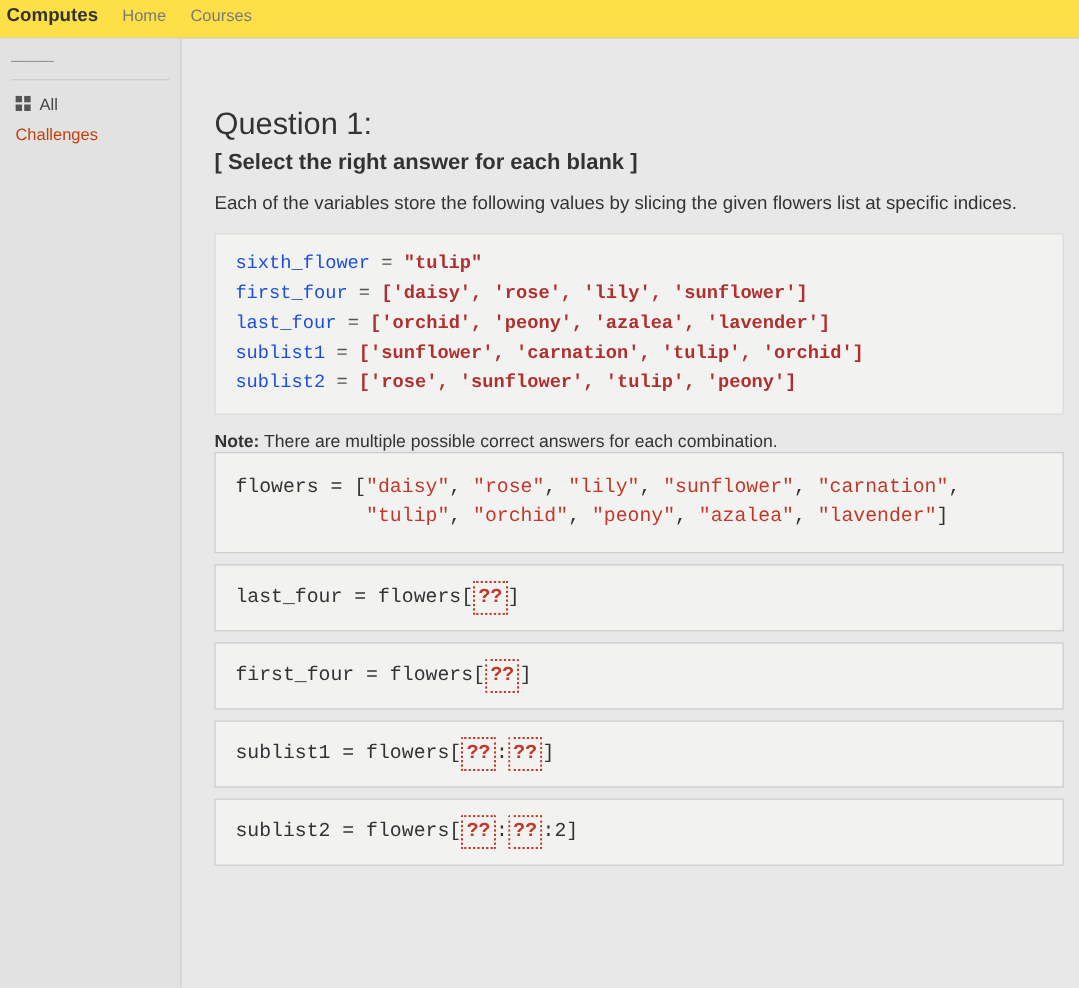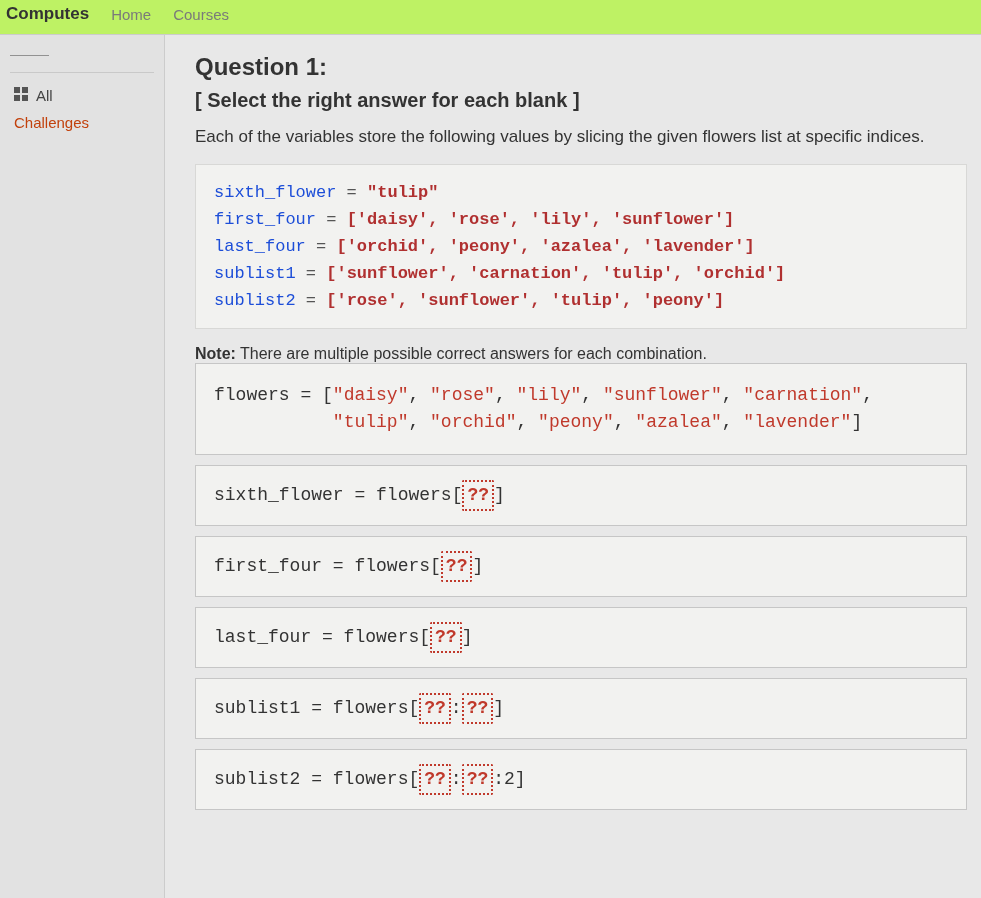--- a/index.html
+++ b/index.html
@@ -1,27 +1,27 @@
 <!DOCTYPE html>
 <html><head>
 <meta charset="utf-8">
 <style>
 * { box-sizing: border-box; margin: 0; padding: 0; }
 body { font-family: -apple-system, BlinkMacSystemFont, "Segoe UI", Arial, sans-serif; background: #e8e8e8; color: #333; width: 981px; height: 898px; overflow: hidden; }
-.topbar { display: flex; align-items: center; gap: 22px; padding: 4px 6px 10px 6px; background: #bef264; border-bottom: 1px solid #ccc; text-align: right; }
+.topbar { display: flex; align-items: center; gap: 22px; padding: 4px 6px 10px 6px; background: #fde047; border-bottom: 1px solid #ccc; text-align: right; }
 .topbar .brand { font-weight: 600; font-size: 17px; color: #333; }
 .topbar .navlink { font-size: 15px; color: #7a7a7a; }
 .layout { display: flex; height: calc(100% - 34px); }
 .sidebar { width: 165px; padding: 12px 10px 10px 10px; background: #e2e2e2; border-right: 1px solid #ccc; }
 .sidebar .dash { font-size: 13px; color: #888; padding-bottom: 10px; border-bottom: 1px solid #c9c9c9; margin-bottom: 8px; }
 .sidebar .item { display: flex; align-items: flex-start; gap: 8px; padding: 6px 4px; font-size: 15px; color: #444; cursor: pointer; }
 .sidebar .item .grid-icon { width: 14px; height: 14px; display: inline-block; }
 .sidebar .sub { padding: 4px 4px 4px 4px; font-size: 15px; color: #c2410c; }
 .content { flex: 1; padding: 18px 14px 14px 30px; overflow-y: auto; }
-.qtitle { font-size: 24px; font-weight: 700; margin-bottom: 8px; }
+.qtitle { font-size: 28px; font-weight: 400; margin-bottom: 8px; margin-top: 44px; }
 .bracket { font-size: 20px; font-weight: 600; margin-bottom: 12px; }
 .para { font-size: 17px; line-height: 1.5; margin-bottom: 14px; }
 .codebox1 { background: #f2f2f0; border: 1px solid #d8d8d6; padding: 14px 18px; font-family: "Courier New", monospace; font-size: 17px; line-height: 1.6; margin-bottom: 16px; white-space: pre; overflow-x: auto; }
 .codebox1 .var { color: #1d4ed8; }
 .codebox1 .op { color: #555; }
 .codebox1 .str { color: #b03030; font-weight: 600; }
 .notep { font-size: 16px; margin-bottom: 0; }
 .notep .bold { font-weight: 700; }
 .codeblock { background: #f2f2f0; border: 1px solid #c6c6c6; padding: 14px 18px; font-family: "Courier New", monospace; font-size: 18px; line-height: 1.5; margin-bottom: 10px; white-space: pre; overflow-x: auto; }
 .codeblock.big { padding: 18px; }
@@ -64,24 +64,23 @@
 <span class="var">first_four</span><span class="op"> = </span><span class="str">['daisy', 'rose', 'lily', 'sunflower']</span>
 <span class="var">last_four</span><span class="op"> = </span><span class="str">['orchid', 'peony', 'azalea', 'lavender']</span>
 <span class="var">sublist1</span><span class="op"> = </span><span class="str">['sunflower', 'carnation', 'tulip', 'orchid']</span>
 <span class="var">sublist2</span><span class="op"> = </span><span class="str">['rose', 'sunflower', 'tulip', 'peony']</span></div>
 
     <div class="notep"><span class="bold">Note:</span><span> There are multiple possible correct answers for each combination.</span></div>
 
     <div class="codeblock big"><span>flowers = [</span><span class="str2">"daisy"</span><span>, </span><span class="str2">"rose"</span><span>, </span><span class="str2">"lily"</span><span>, </span><span class="str2">"sunflower"</span><span>, </span><span class="str2">"carnation"</span><span>,</span>
 <span>           </span><span class="str2">"tulip"</span><span>, </span><span class="str2">"orchid"</span><span>, </span><span class="str2">"peony"</span><span>, </span><span class="str2">"azalea"</span><span>, </span><span class="str2">"lavender"</span><span>]</span></div>
 
-    <div class="codeblock"><span>sixth_flower = flowers[</span><span class="blank">??</span><span>]</span></div>
+
+    <div class="codeblock"><span>last_four = flowers[</span><span class="blank">??</span><span>]</span></div>
 
     <div class="codeblock"><span>first_four = flowers[</span><span class="blank">??</span><span>]</span></div>
-
-    <div class="codeblock"><span>last_four = flowers[</span><span class="blank">??</span><span>]</span></div>
 
     <div class="codeblock"><span>sublist1 = flowers[</span><span class="blank">??</span><span>:</span><span class="blank">??</span><span>]</span></div>
 
     <div class="codeblock"><span>sublist2 = flowers[</span><span class="blank">??</span><span>:</span><span class="blank">??</span><span>:2]</span></div>
 
   </div>
 </div>
 
 </body></html>

